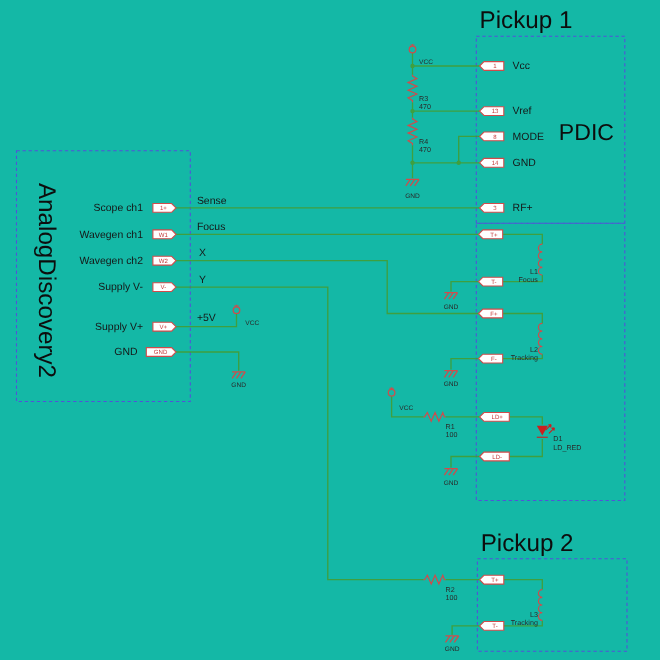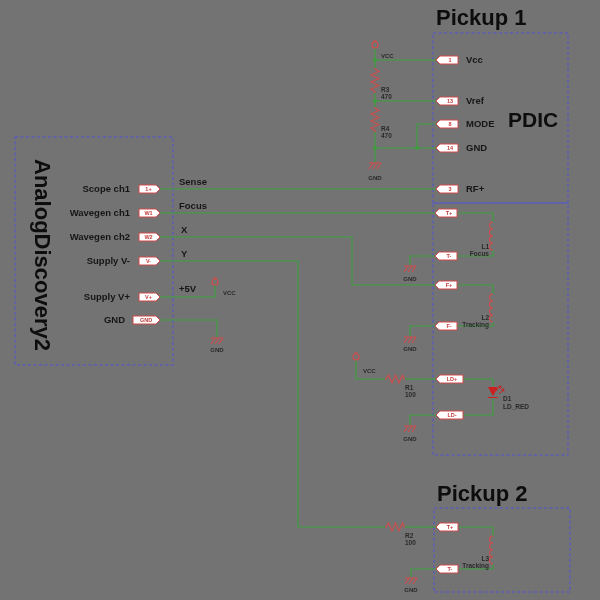--- a/index.html
+++ b/index.html
@@ -1,17 +1,17 @@
 <!DOCTYPE html>
 <html><head>
 <meta charset="utf-8">
 <style>
   html,body{margin:0;padding:0;background:#ffffff;}
-  #canvas{position:relative;width:600px;height:600px;background:#737373;overflow:hidden;
-          font-family:"Liberation Sans",sans-serif;font-weight:bold;}
+  #canvas{position:relative;width:600px;height:600px;background:#14b8a6;overflow:hidden;
+          font-family:"Liberation Sans",sans-serif;}
   svg{position:absolute;left:0;top:0;}
   svg text{font-family:"Liberation Sans",sans-serif;}
   .wire{stroke:#3f9f3f;stroke-width:1.2;fill:none;}
   .comp{stroke:#d14b4b;stroke-width:1.1;fill:none;}
   .pin{fill:#ffffff;stroke:#d14b4b;stroke-width:1;}
   .box{fill:none;stroke:#5252d9;stroke-width:1;stroke-dasharray:3,2.5;}
   .junc{fill:#3f9f3f;stroke:none;}
   .title{font-size:22px;fill:#0d0d0d;}
   .chip{font-size:21px;fill:#0d0d0d;}
   .vtitle{font-size:22px;fill:#0d0d0d;}

